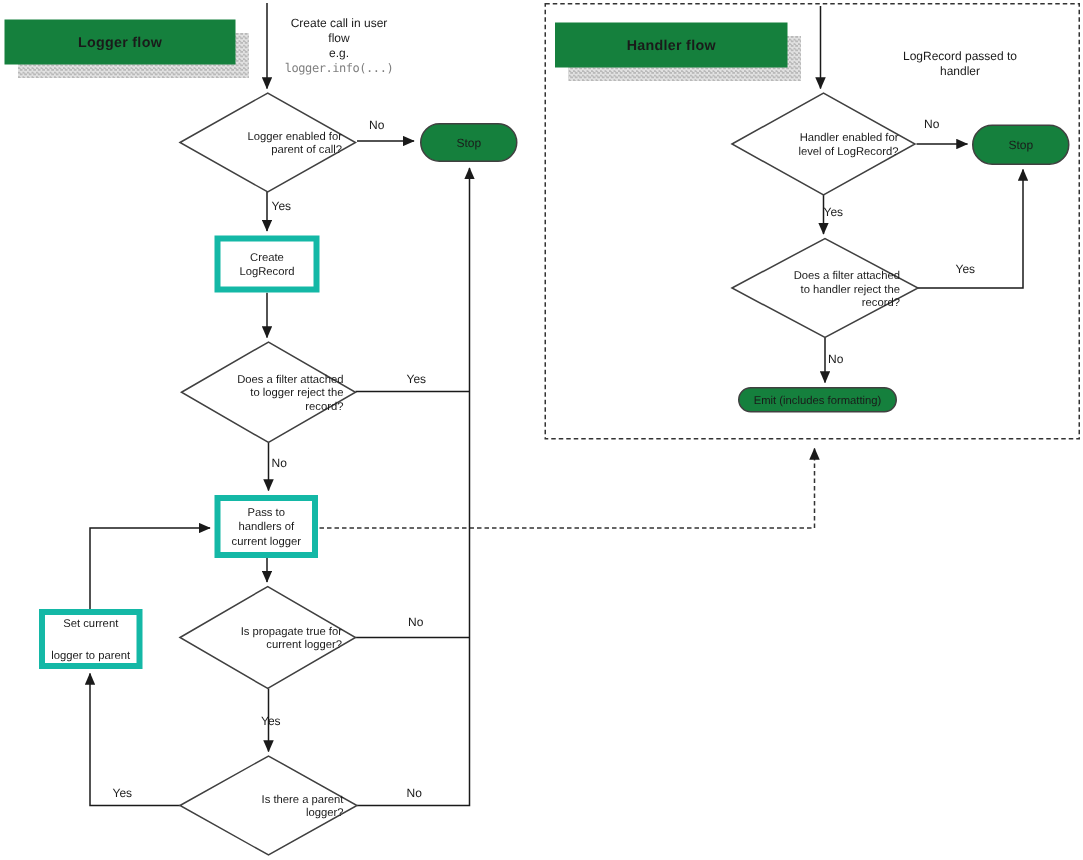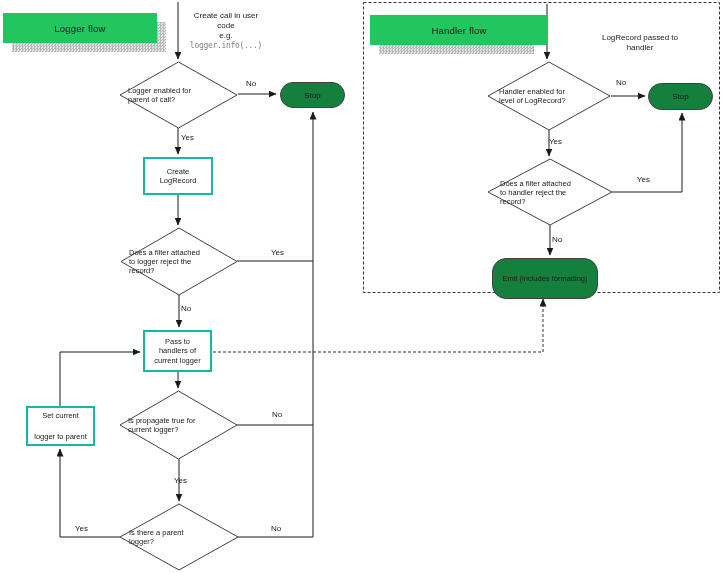--- a/index.html
+++ b/index.html
@@ -7,41 +7,41 @@
     position:relative;width:722px;height:573px;background:#ffffff;overflow:hidden;
     font-family:"Liberation Sans",sans-serif;color:#1a1a1a;
   }
   
   .title-shadow{
     position:absolute;width:154px;height:30px;background-color:#c9c9c9;
     background-image:repeating-conic-gradient(#b9b9b9 0% 25%, #e2e2e2 0% 50%);
     background-size:3px 3px;
   }
   .title-box{
-    position:absolute;width:154px;height:30px;background:#22c55e;
+    position:absolute;width:154px;height:30px;background:#15803d;
     display:flex;align-items:center;justify-content:center;
-    font-weight:normal;font-size:9.5px;letter-spacing:.2px;
+    font-weight:bold;font-size:9.5px;letter-spacing:.2px;
   }
   
   .note{position:absolute;text-align:center;font-size:8px;line-height:10px;}
   .note .code{font-family:"DejaVu Sans Mono",monospace;color:#7f7f7f;font-size:8px;letter-spacing:-0.3px;}
   
   .proc{
-    position:absolute;box-sizing:border-box;background:#fff;border:2px solid #14b8a6;
+    position:absolute;box-sizing:border-box;background:#fff;border:4px solid #14b8a6;
     display:flex;flex-direction:column;align-items:center;justify-content:center;
     font-size:7.5px;line-height:9.5px;text-align:center;
   }
   
   .stadium{
     position:absolute;box-sizing:border-box;background:#15803d;border:1px solid #404040;border-radius:14px;
     display:flex;align-items:center;justify-content:center;font-size:8px;white-space:nowrap;
   }
   
   .dtext{
-    position:absolute;text-align:left;font-size:7.5px;line-height:9px;width:100px;
+    position:absolute;text-align:right;font-size:7.5px;line-height:9px;width:100px;
   }
   
   .lbl{position:absolute;font-size:8px;white-space:nowrap;}
   svg{position:absolute;left:0;top:0;}
   .ln{stroke:#1a1a1a;stroke-width:1;fill:none;}
   .dash{stroke:#333;stroke-width:1;fill:none;stroke-dasharray:3 2;}
   .shape{fill:#ffffff;stroke:#404040;stroke-width:1;}
 </style>
 </head>
 <body>
@@ -84,27 +84,27 @@
     <polygon class="shape" points="488,96 549,62 610,96 549,130"></polygon>
     <polygon class="shape" points="488,192 550,159 612,192 550,225"></polygon>
   </svg>
 
   <div class="title-shadow" style="left:12px;top:22px;"></div>
   <div class="title-box" style="left:3px;top:13px;">
     <span>Logger flow</span>
   </div>
 
   <div class="title-shadow" style="left:379px;top:24px;width:155px;"></div>
-  <div class="title-box" style="left:370px;top:15px;width:178px;">
+  <div class="title-box" style="left:370px;top:15px;width:155px;">
     <span>Handler flow</span>
   </div>
 
   <div class="note" style="left:180px;top:11px;width:92px;">
     <div>Create call in user</div>
-    <div>code</div>
+    <div>flow</div>
     <div>e.g.</div>
     <div class="code">logger.info(...)</div>
   </div>
 
   <div class="note" style="left:548px;top:33px;width:96px;padding-left:44px;">
     <div>LogRecord passed to</div>
     <div>handler</div>
   </div>
 
   <div class="dtext" style="left:128px;top:86px;">
@@ -148,21 +148,21 @@
     <div>Set current</div>
     <div>logger to parent</div>
   </div>
 
   <div class="stadium" style="left:280px;top:82px;width:65px;height:26px;">
     <span>Stop</span>
   </div>
   <div class="stadium" style="left:648px;top:83px;width:65px;height:27px;">
     <span>Stop</span>
   </div>
-  <div class="stadium" style="left:492px;top:258px;width:106px;height:41px;font-size:7.5px;">
+  <div class="stadium" style="left:492px;top:258px;width:106px;height:17px;font-size:7.5px;">
     <span>Emit (includes formatting)</span>
   </div>
 
   <div class="lbl" style="left:246px;top:79px;">No</div>
   <div class="lbl" style="left:181px;top:133px;">Yes</div>
   <div class="lbl" style="left:271px;top:248px;">Yes</div>
   <div class="lbl" style="left:181px;top:304px;">No</div>
   <div class="lbl" style="left:272px;top:410px;">No</div>
   <div class="lbl" style="left:174px;top:476px;">Yes</div>
   <div class="lbl" style="left:75px;top:524px;">Yes</div>

